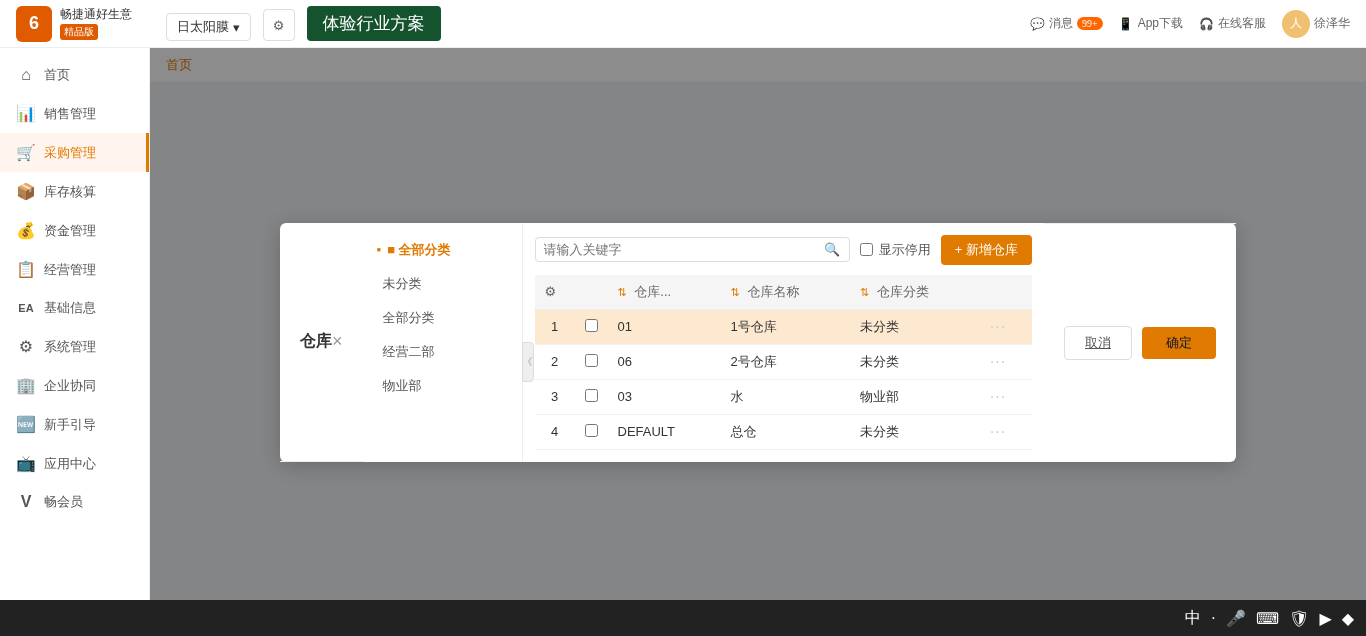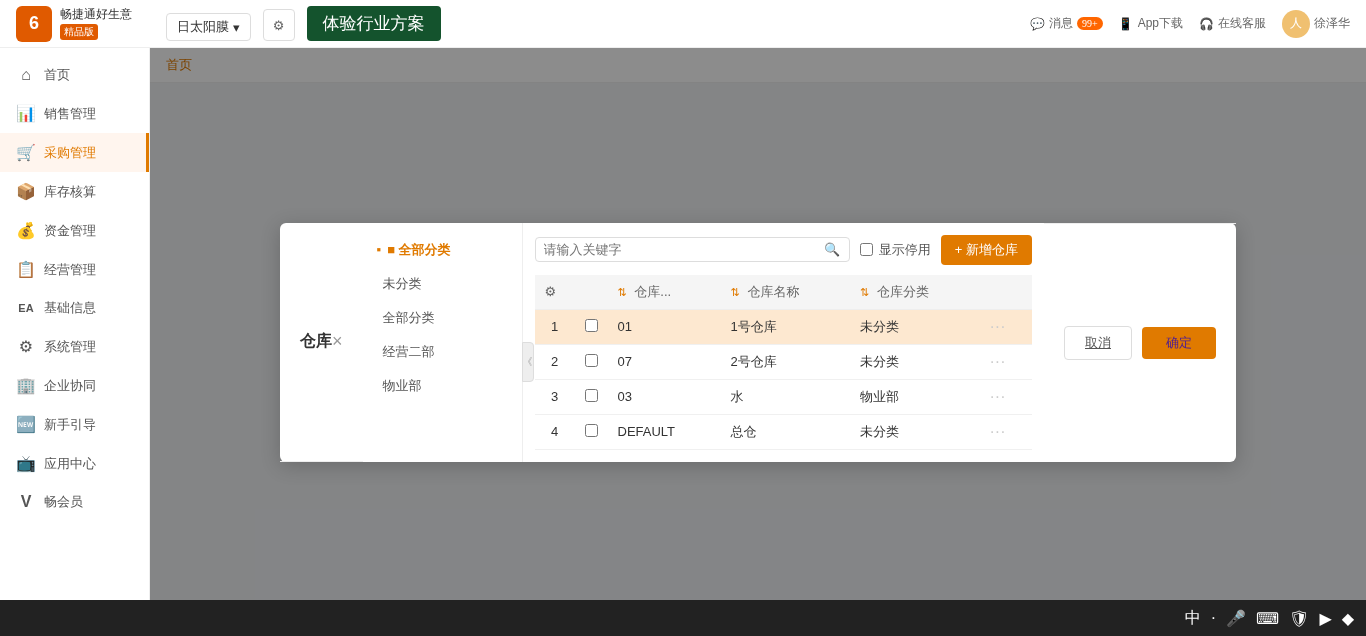--- a/index.html
+++ b/index.html
@@ -258,21 +258,21 @@
       padding: 12px 20px;
       border-top: 1px solid #eee;
       gap: 10px;
     }
     .cancel-btn {
       border: 1px solid #ddd; background: #fff;
       border-radius: 4px; padding: 7px 20px;
       cursor: pointer; font-size: 13px; color: #555; text-decoration: underline;
     }
     .confirm-btn {
-      background: #e07a00; color: #4c1d95;
+      background: #e07a00; color: #0f172a;
       border: none; border-radius: 4px;
       padding: 7px 24px; cursor: pointer; font-size: 13px;
     }
 
     
     .bg-content {
       padding: 12px 16px;
       opacity: 0.4;
     }
     .toolbar-row {
@@ -464,21 +464,21 @@
       <td class="row-num">1</td>
       <td class="checkbox-cell"><input type="checkbox" style=""></td>
       <td>01</td>
       <td>1号仓库</td>
       <td>未分类</td>
       <td><span class="more-icon">···</span></td>
     </tr>
                     <tr>
       <td class="row-num">2</td>
       <td class="checkbox-cell"><input type="checkbox" style=""></td>
-      <td>07</td>
+      <td>06</td>
       <td>2号仓库</td>
       <td>未分类</td>
       <td><span class="more-icon">···</span></td>
     </tr>
                     <tr>
       <td class="row-num">3</td>
       <td class="checkbox-cell"><input type="checkbox" style=""></td>
       <td>03</td>
       <td>水</td>
       <td>物业部</td>

